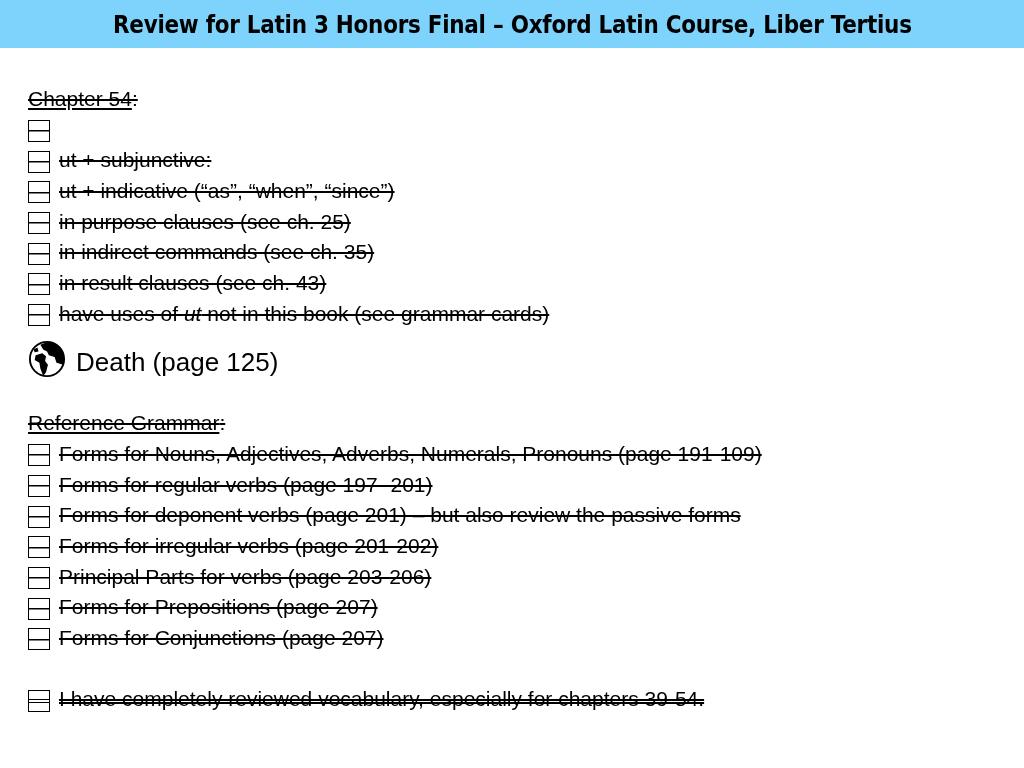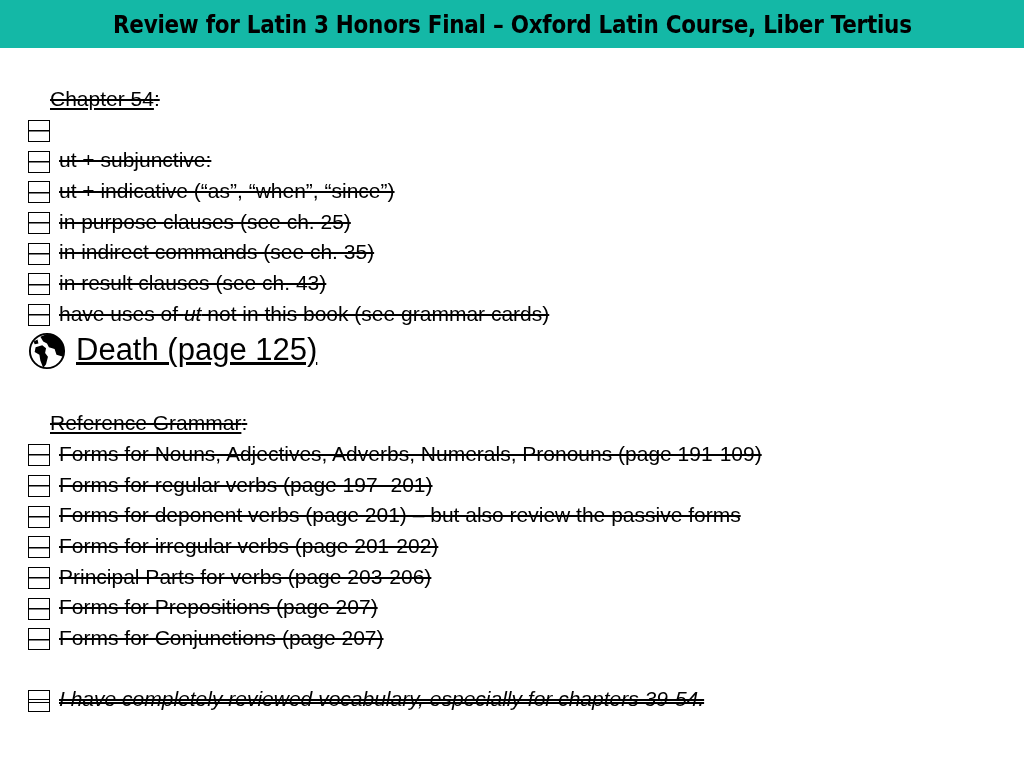--- a/index.html
+++ b/index.html
@@ -2,44 +2,44 @@
 <html><head>
 <meta charset="utf-8">
 <style>
   html, body { margin: 0; padding: 0; }
   body {
     width: 1024px; height: 768px; background: #ffffff; position: relative; overflow: hidden;
     font-family: "Liberation Sans", "DejaVu Sans", sans-serif; color: #000;
   }
   .header {
     position: absolute; left: 0; top: 0; width: 1024px; height: 48px;
-    background: #14b8a6; display: flex; align-items: center; justify-content: center;
+    background: #7dd3fc; display: flex; align-items: center; justify-content: center;
   }
   .header h1 {
     margin: 0; font-size: 25px; font-weight: bold; letter-spacing: -0.3px;
     font-family: "DejaVu Sans", sans-serif; transform: scaleX(0.86); white-space: nowrap;
   }
   .content { position: absolute; left: 28px; top: 84px; }
   .line {
     height: 30.7px; line-height: 30.7px; font-size: 21px; white-space: nowrap;
     position: relative; display: flex; align-items: center;
   }
-  .heading span.txt { text-decoration: underline line-through; margin-left: 22px; }
+  .heading span.txt { text-decoration: underline line-through; }
   .strike { text-decoration: line-through; }
-  .dbl { text-decoration: line-through; text-decoration-style: double; font-style: italic; }
+  .dbl { text-decoration: line-through; text-decoration-style: double; }
   .box {
     display: inline-block; width: 22px; height: 22px; border: 1.5px solid #000;
     box-sizing: border-box; margin-right: 9px; position: relative; top: 1px;
     background: linear-gradient(#000,#000) no-repeat 0 50%/100% 1.5px;
   }
   .dbox { background:
     linear-gradient(#000,#000) no-repeat 0 42%/100% 1.2px,
     linear-gradient(#000,#000) no-repeat 0 58%/100% 1.2px; }
   .spacer { height: 30.7px; }
-  .death { height: 46px; display: flex; align-items: flex-start; font-size: 31px; margin-top: 2px; text-decoration: underline; }
+  .death { height: 46px; display: flex; align-items: flex-end; font-size: 26px; margin-top: 2px; }
   .globe { width: 38px; height: 38px; margin-right: 10px; }
   em { font-style: italic; }
 </style>
 </head>
 <body>
 
 <div class="header">
   <h1>Review for Latin 3 Honors Final – Oxford Latin Course, Liber Tertius</h1>
 </div>
 

